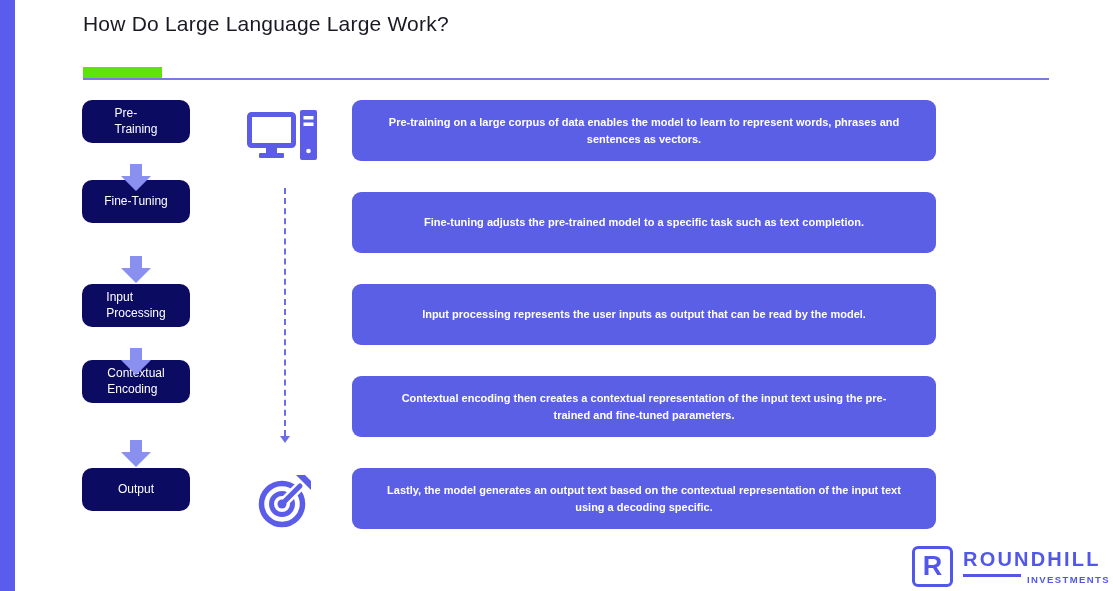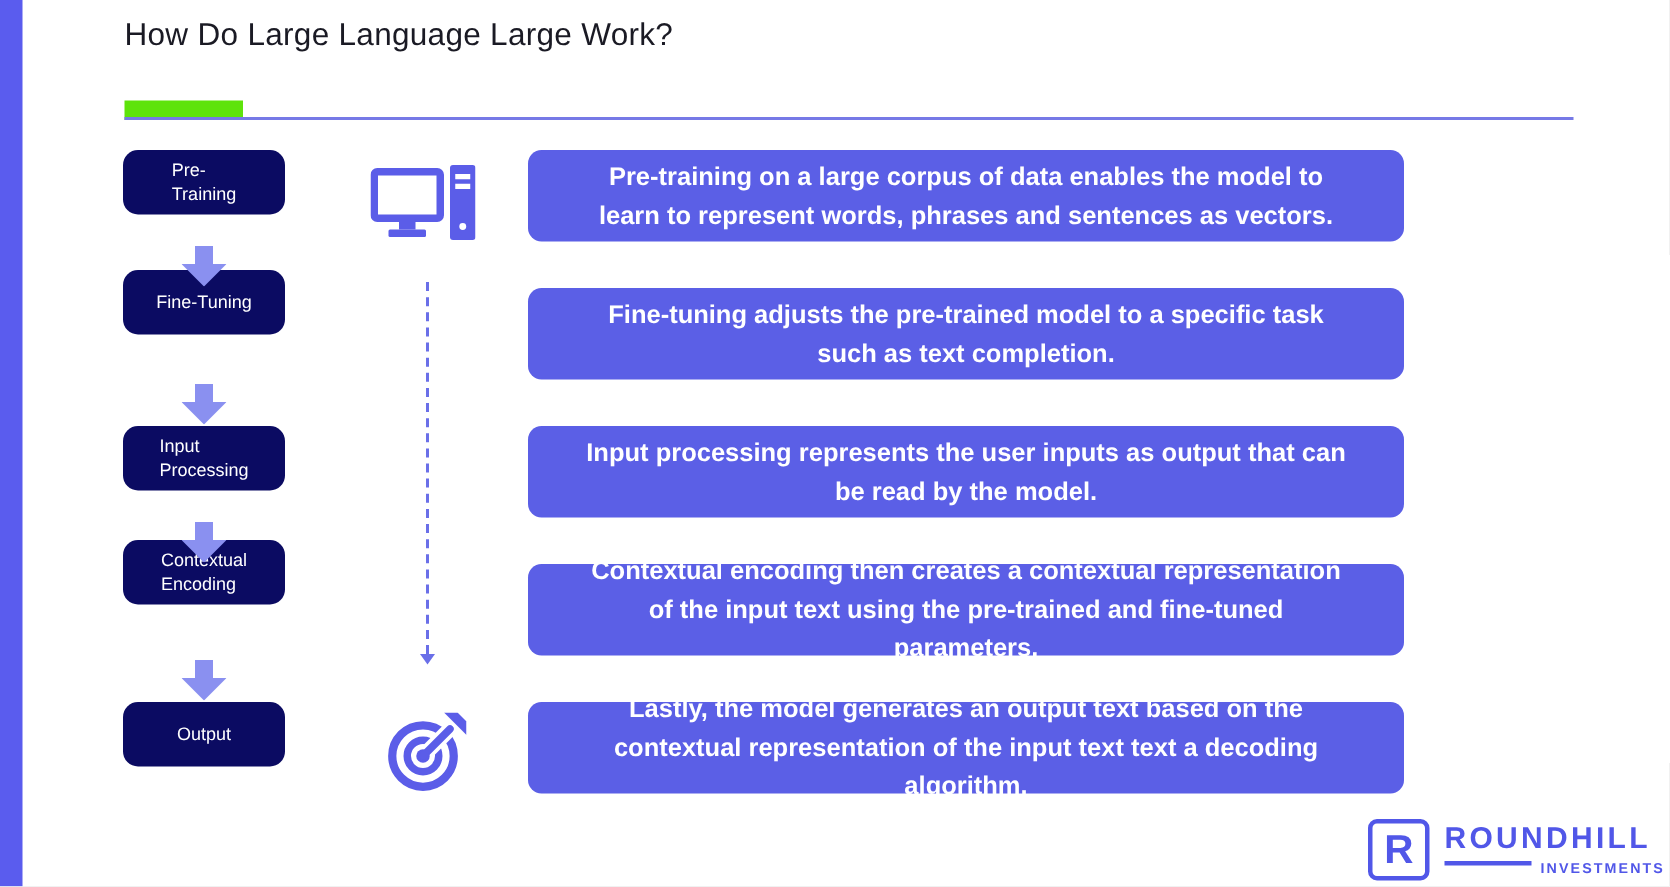--- a/index.html
+++ b/index.html
@@ -52,21 +52,21 @@
     width: 30px; height: 27px;
     color: var(--arrow, #8a90f0);
   }
 
   .desc-box {
     position: absolute; left: 352px;
     width: 584px; height: 61px;
     background: var(--desc-box, #5b5fe6);
     border-radius: 9px;
     display: flex; align-items: center; justify-content: center;
-    color: #fff; font-size: 17px; font-weight: bold;
+    color: #fff; font-size: 11px; font-weight: bold;
     line-height: 1.5; text-align: center;
     padding: 0 32px;
   }
 
   .icon-computer {
     position: absolute; left: 247px; top: 108px;
     width: 70px; height: 54px;
     color: var(--icon, #5b5de8);
   }
   .icon-target {
@@ -190,21 +190,21 @@
   <div class="desc-box" style="top:192px">
     <span>Fine-tuning adjusts the pre-trained model to a specific task such as text completion.</span>
   </div>
   <div class="desc-box" style="top:284px">
     <span>Input processing represents the user inputs as output that can be read by the model.</span>
   </div>
   <div class="desc-box" style="top:376px">
     <span>Contextual encoding then creates a contextual representation of the input text using the pre-trained and fine-tuned parameters.</span>
   </div>
   <div class="desc-box" style="top:468px">
-    <span>Lastly, the model generates an output text based on the contextual representation of the input text text a decoding algorithm.</span>
+    <span>Lastly, the model generates an output text based on the contextual representation of the input text using a decoding specific.</span>
   </div>
 
   <div class="logo">
     <div class="logo-mark">
       <span>R</span>
     </div>
     <div class="logo-text">
       <div class="logo-brand">ROUNDHILL</div>
       <div class="logo-subrow">
         <div class="logo-rule"></div>

